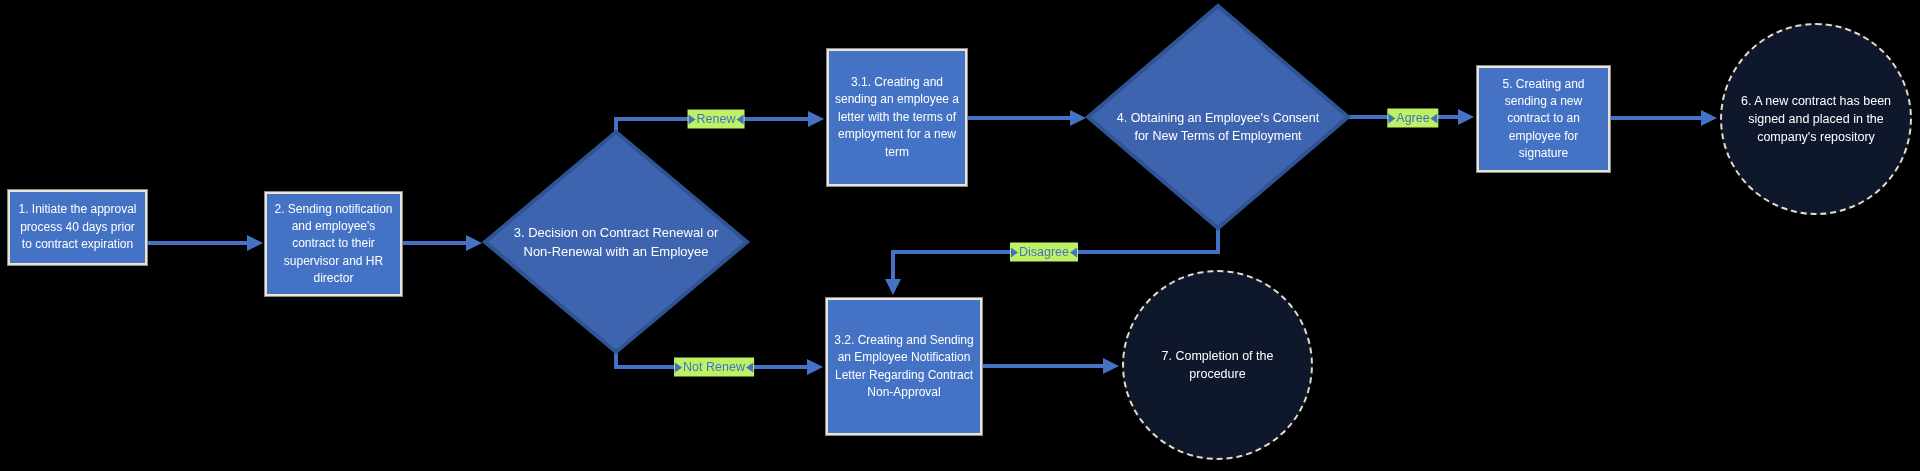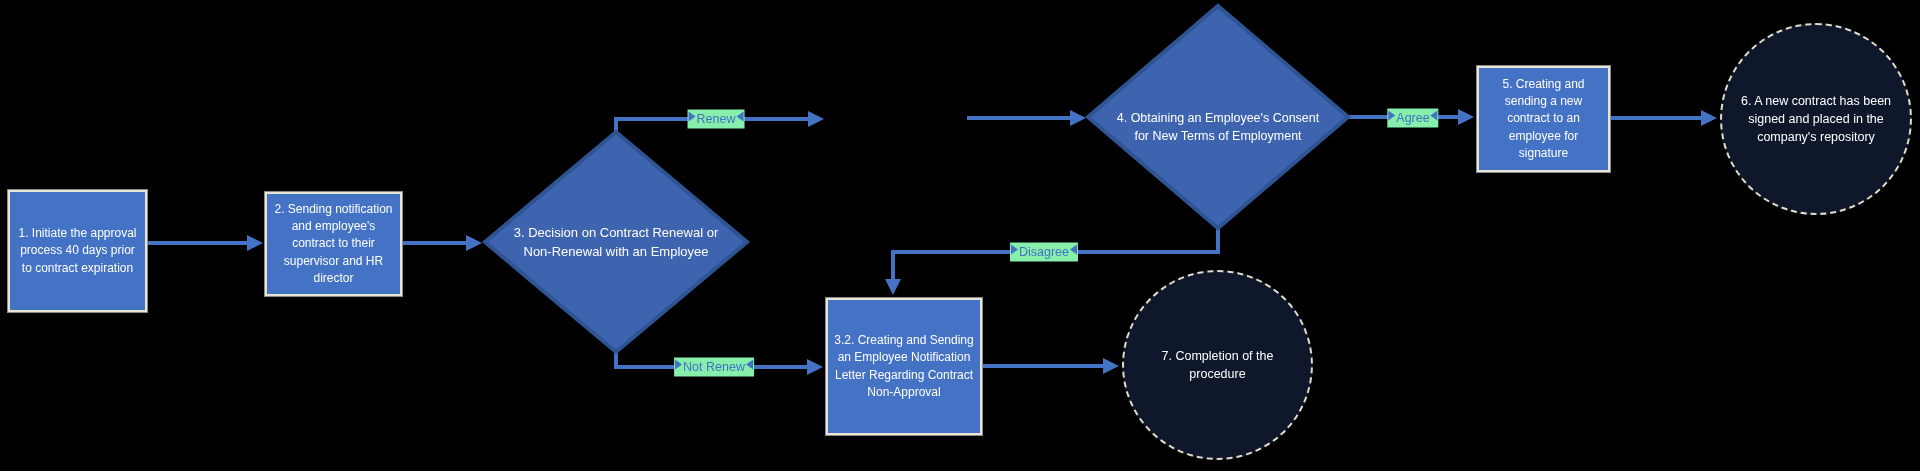--- a/index.html
+++ b/index.html
@@ -20,34 +20,34 @@
   .circle-node{
     position:absolute;box-sizing:border-box;z-index:2;
     background:#0f172a;border:2px dashed #E2DCC8;border-radius:50%;
     color:#fff;display:flex;align-items:center;justify-content:center;
     text-align:center;font-size:12.5px;line-height:1.45;
   }
   .diamond-label{
     position:absolute;z-index:2;transform:translate(-50%,-50%);
     color:#fff;text-align:center;line-height:1.45;
   }
-  .n1{left:8px;top:190px;width:139px;height:122px;}
+  .n1{left:8px;top:190px;width:139px;height:75px;}
   .n2{left:265px;top:192px;width:137px;height:104px;}
   .n31{left:827px;top:49px;width:140px;height:137px;}
   .n5{left:1477px;top:66px;width:133px;height:106px;}
   .n32{left:826px;top:298px;width:156px;height:137px;}
   .c6{left:1720px;top:23px;width:192px;height:192px;padding:0 16px;}
   .c7{left:1122px;top:270px;width:191px;height:190px;padding:0 20px;}
   .d3{left:616px;top:243px;width:228px;font-size:13px;}
   .d4{left:1218px;top:127px;width:205px;font-size:12.5px;}
 
   .chip{
     position:absolute;z-index:3;transform:translate(-50%,-50%);
-    background:#86efac;color:#4472C4;font-size:12.5px;line-height:1.2;
-    padding:2px 1px;display:flex;gap:1px;white-space:nowrap;
+    background:#bef264;color:#4472C4;font-size:12.5px;line-height:1.2;
+    padding:2px 1px;display:flex;align-items:center;gap:1px;white-space:nowrap;
   }
   .tri{width:0;height:0;display:inline-block;}
   .tri-in-right{border-top:5px solid transparent;border-bottom:5px solid transparent;border-left:7px solid #4472C4;}
   .tri-in-left{border-top:5px solid transparent;border-bottom:5px solid transparent;border-right:7px solid #4472C4;}
   .chip-renew{left:716px;top:119px;}
   .chip-agree{left:1413px;top:118px;}
   .chip-disagree{left:1044px;top:252px;}
   .chip-notrenew{left:714px;top:367px;}
 </style>
 </head>
@@ -79,20 +79,23 @@
   <div class="rect-node n1">
     <span>1. Initiate the approval process 40 days prior to contract expiration</span>
   </div>
 
   <div class="rect-node n2">
     <span>2. Sending notification and employee's contract to their supervisor and HR director</span>
   </div>
 
   <div class="diamond-label d3">3. Decision on Contract Renewal or Non-Renewal with an Employee</div>
 
+  <div class="rect-node n31">
+    <span>3.1. Creating and sending an employee a letter with the terms of employment for a new term</span>
+  </div>
 
   <div class="diamond-label d4">4. Obtaining an Employee's Consent for New Terms of Employment</div>
 
   <div class="rect-node n5">
     <span>5. Creating and sending a new contract to an employee for signature</span>
   </div>
 
   <div class="circle-node c6">
     <span>6. A new contract has been signed and placed in the company's repository</span>
   </div>

